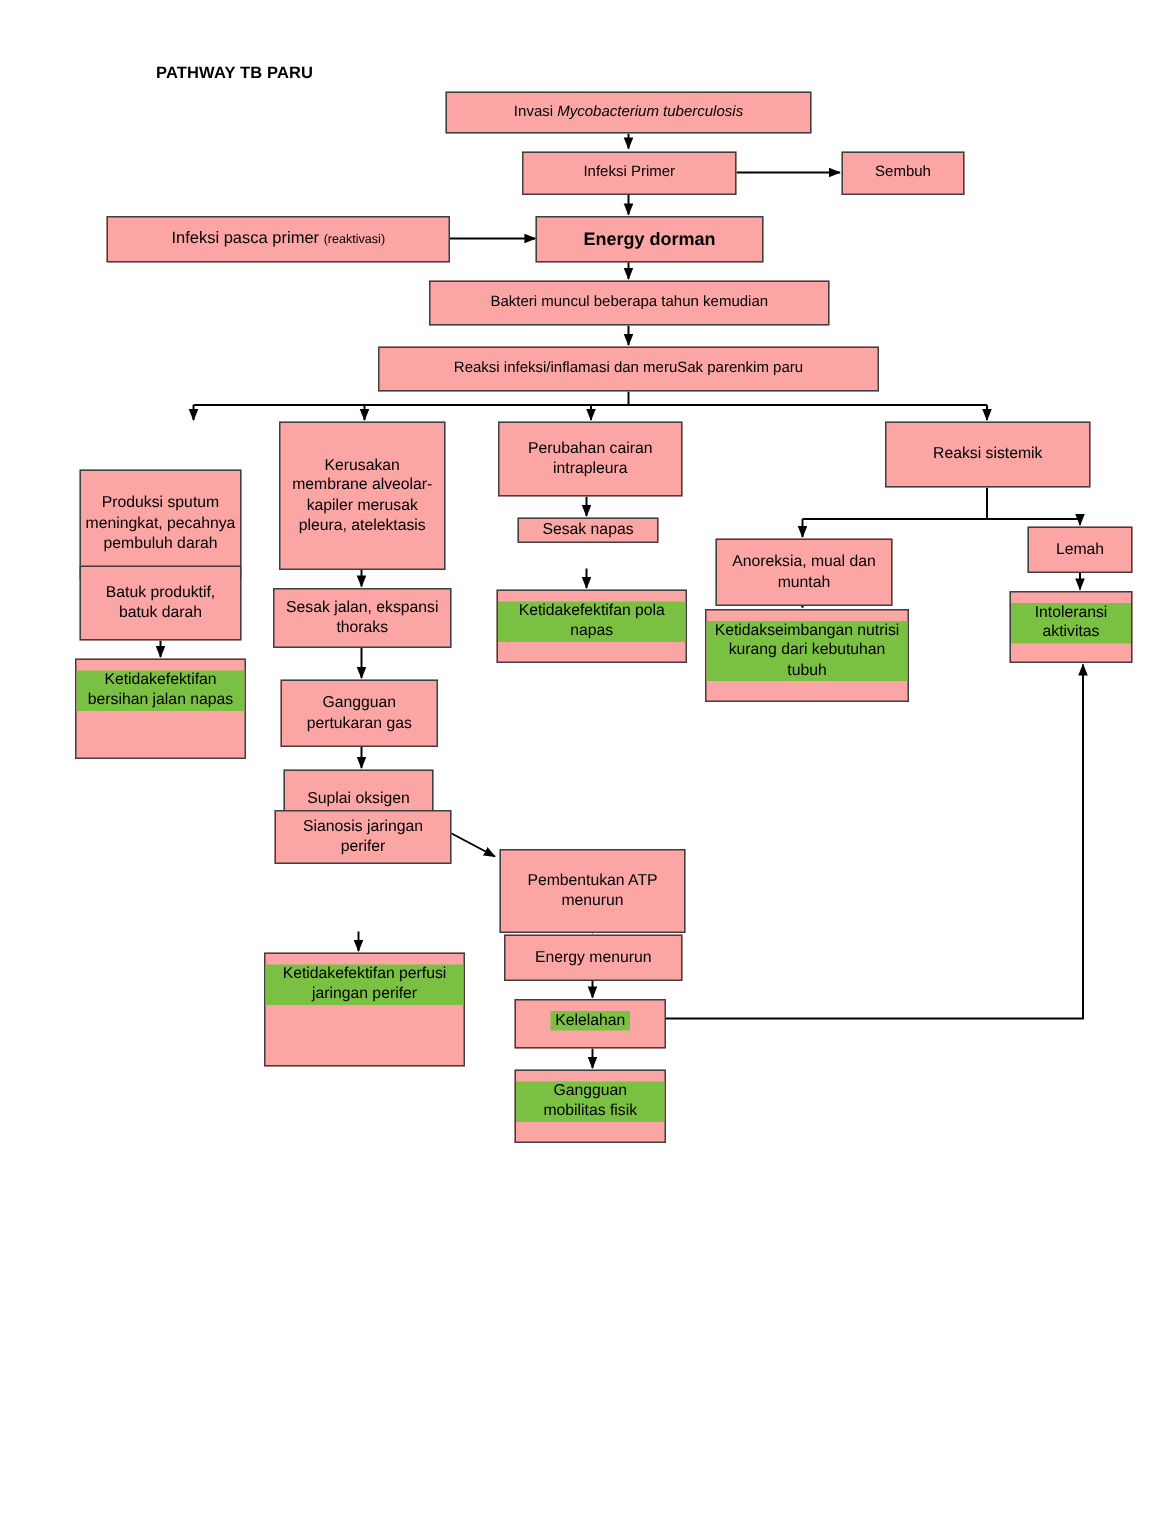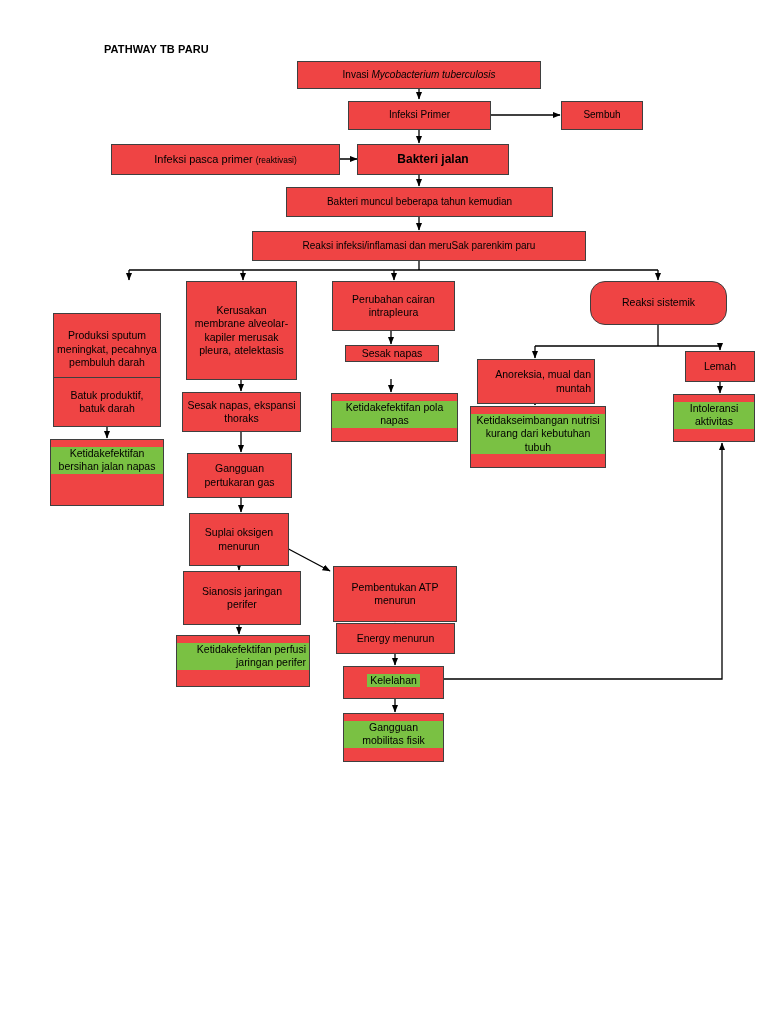--- a/index.html
+++ b/index.html
@@ -11,21 +11,21 @@
   #canvas{position:absolute;left:0;top:0;width:768px;height:1024px;}
   svg.edges{position:absolute;left:0;top:0;width:768px;height:1024px;pointer-events:none;}
 
   .title{
     position:absolute;font-size:11px;font-weight:bold;letter-spacing:.1px;
     white-space:nowrap;
   }
 
   .node{
     position:absolute;box-sizing:border-box;
-    border:1.4px solid #3f3f3f;background:#ef4444;
+    border:1.4px solid #3f3f3f;background:#fca5a5;
     display:flex;align-items:center;justify-content:center;
     text-align:center;z-index:2;
   }
   .node .tx{
     display:inline-block;line-height:1.28;padding:0 3px;
   }
   .node.green .tx{background:#7ac143;}
   .node.greentop{align-items:flex-start;padding-top:7px;}
   .f10{font-size:10px;}
   .f105{font-size:10.5px;}
@@ -107,26 +107,26 @@
   </div>
 
   <div class="node f10" style="left:348px;top:101px;width:143px;height:29px;">
     <span class="tx">Infeksi Primer</span>
   </div>
 
   <div class="node f10" style="left:561px;top:101px;width:82px;height:29px;justify-content:center;">
     <span class="tx">Sembuh</span>
   </div>
 
-  <div class="node f11" style="left:71px;top:144px;width:229px;height:31px;margin-left:40px;">
+  <div class="node f11" style="left:71px;top:144px;width:229px;height:31px;">
     <span class="tx"><span>Infeksi pasca primer </span><span class="small">(reaktivasi)</span></span>
   </div>
 
   <div class="node f12" style="left:357px;top:144px;width:152px;height:31px;">
-    <span class="tx">Bakteri jalan</span>
+    <span class="tx">Energy dorman</span>
   </div>
 
   <div class="node f10" style="left:286px;top:187px;width:267px;height:30px;">
     <span class="tx">Bakteri muncul beberapa tahun kemudian</span>
   </div>
 
   <div class="node f10" style="left:252px;top:231px;width:334px;height:30px;">
     <span class="tx">Reaksi infeksi/inflamasi dan meruSak parenkim paru</span>
   </div>
 
@@ -140,56 +140,56 @@
 
   <div class="node green greentop f105" style="left:50px;top:439px;width:114px;height:67px;">
     <span class="tx">Ketidakefektifan bersihan jalan napas</span>
   </div>
 
   <div class="node f105" style="left:186px;top:281px;width:111px;height:99px;">
     <span class="tx">Kerusakan membrane alveolar-kapiler merusak pleura, atelektasis</span>
   </div>
 
   <div class="node f105" style="left:182px;top:392px;width:119px;height:40px;">
-    <span class="tx">Sesak napas, ekspansi thoraks</span>
+    <span class="tx">Sesak jalan, ekspansi thoraks</span>
   </div>
 
   <div class="node f105" style="left:187px;top:453px;width:105px;height:45px;">
     <span class="tx">Gangguan pertukaran gas</span>
   </div>
 
   <div class="node f105" style="left:189px;top:513px;width:100px;height:53px;">
     <span class="tx">Suplai oksigen menurun</span>
   </div>
 
-  <div class="node f105" style="left:183px;top:571px;width:118px;height:54px;">
+  <div class="node f105" style="left:183px;top:540px;width:118px;height:36px;">
     <span class="tx">Sianosis jaringan perifer</span>
   </div>
 
-  <div class="node green greentop f105" style="left:176px;top:635px;width:134px;height:52px;text-align:right;">
+  <div class="node green greentop f105" style="left:176px;top:635px;width:134px;height:76px;">
     <span class="tx">Ketidakefektifan perfusi jaringan perifer</span>
   </div>
 
   <div class="node f105" style="left:332px;top:281px;width:123px;height:50px;">
     <span class="tx">Perubahan cairan intrapleura</span>
   </div>
 
   <div class="node f105" style="left:345px;top:345px;width:94px;height:17px;">
     <span class="tx">Sesak napas</span>
   </div>
 
   <div class="node green greentop f105" style="left:331px;top:393px;width:127px;height:49px;">
     <span class="tx">Ketidakefektifan pola napas</span>
   </div>
 
-  <div class="node f105" style="left:590px;top:281px;width:137px;height:44px;border-radius:15px;">
+  <div class="node f105" style="left:590px;top:281px;width:137px;height:44px;">
     <span class="tx">Reaksi sistemik</span>
   </div>
 
-  <div class="node f105" style="left:477px;top:359px;width:118px;height:45px;text-align:right;">
+  <div class="node f105" style="left:477px;top:359px;width:118px;height:45px;">
     <span class="tx">Anoreksia, mual dan muntah</span>
   </div>
 
   <div class="node green greentop f105" style="left:470px;top:406px;width:136px;height:62px;">
     <span class="tx">Ketidakseimbangan nutrisi kurang dari kebutuhan tubuh</span>
   </div>
 
   <div class="node f105" style="left:685px;top:351px;width:70px;height:31px;">
     <span class="tx">Lemah</span>
   </div>

